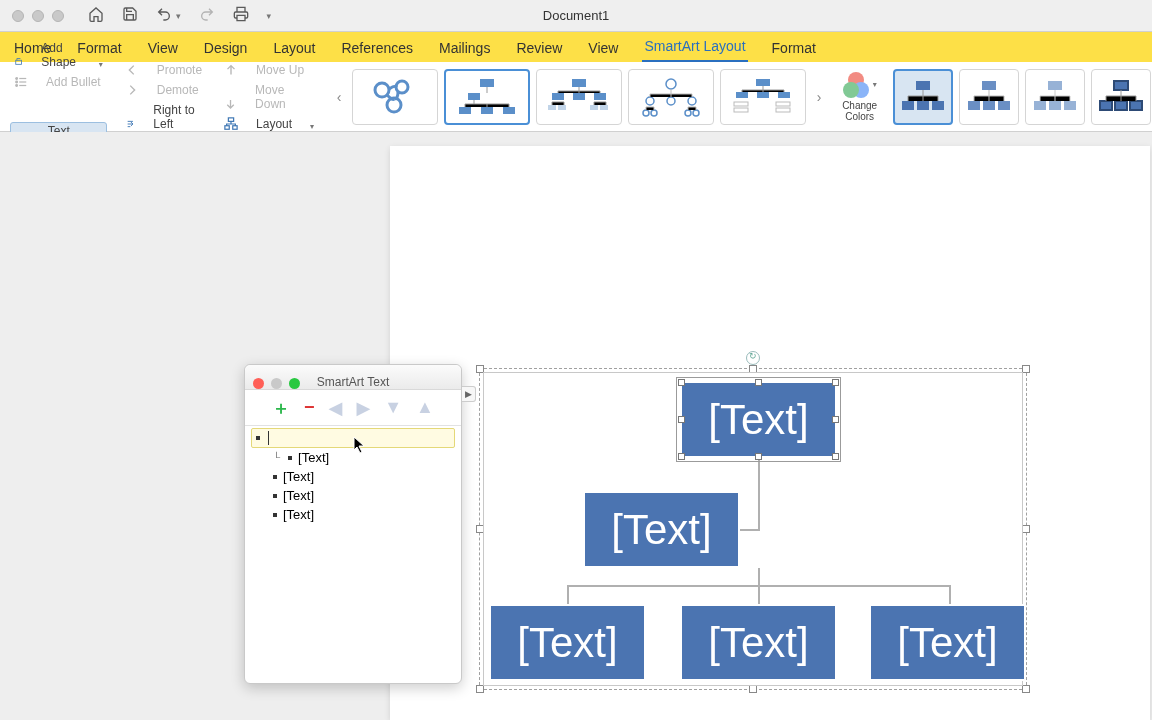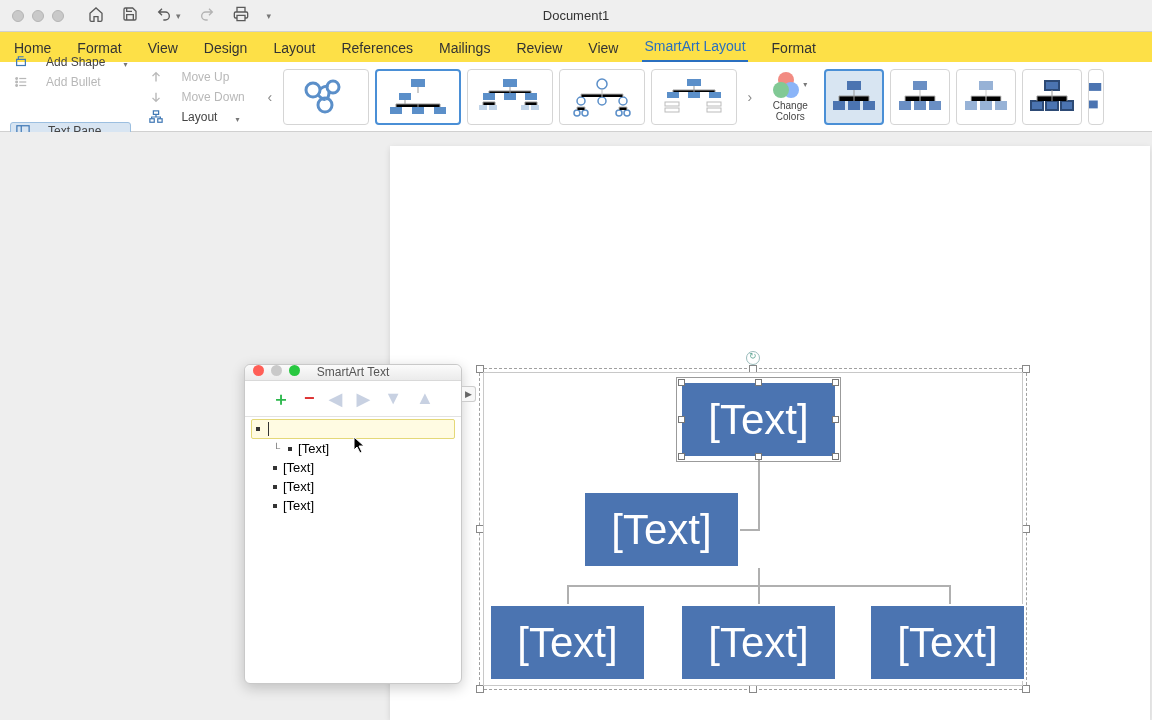--- a/index.html
+++ b/index.html
@@ -44,21 +44,21 @@
 .style-item { width: 60px; height: 56px; border: 1px solid #d5d5d5; border-radius: 4px; display:flex; align-items:center; justify-content:center; cursor:pointer; }
 .style-item.sel { background:#d8e5f2; border: 2px solid #4a8fd6; }
 .style-item svg { width: 48px; height: 40px; }
 
 
 .canvas { position: absolute; top: 132px; left: 0; right: 0; bottom: 0; background: #eeeeee; }
 .page { position: absolute; left: 390px; top: 14px; width: 760px; height: 574px; background: #fff; box-shadow: 0 2px 6px rgba(0,0,0,.12); }
 
 
 .panel { position: absolute; left: 244px; top: 232px; width: 218px; height: 320px; background: #fff; border: 1px solid #c9c9c9; border-radius: 6px; box-shadow: 0 4px 14px rgba(0,0,0,.2); }
-.panel-header { height: 16px; display: flex; align-items: flex-start; justify-content: center; background: linear-gradient(#fbfbfb,#ebebeb); border-radius: 6px 6px 0 0; font-size: 12px; color: #555; position: relative; border-bottom: 1px solid #d9d9d9; }
+.panel-header { height: 25px; display: flex; align-items: flex-end; justify-content: center; background: linear-gradient(#fbfbfb,#ebebeb); border-radius: 6px 6px 0 0; font-size: 12px; color: #555; position: relative; border-bottom: 1px solid #d9d9d9; }
 .panel-traffic { position:absolute; left:8px; display:flex; gap:7px; }
 .pt-dot { width:11px; height:11px; border-radius:50%; }
 .pt-dot.r { background:#ff5f57;} .pt-dot.y { background:#c9c9c9;} .pt-dot.g { background:#28c840;}
 .panel-toolbar { height: 36px; border-bottom: 1px solid #e2e2e2; display:flex; align-items:center; justify-content:center; gap:14px; }
 .panel-toolbar .ptbtn { font-size:18px; cursor:pointer; }
 .ptbtn.plus { color:#2db84d; font-weight:bold;}
 .ptbtn.minus { color:#d33; font-weight:bold;}
 .ptbtn.arrow { color:#c8d1e2; }
 
 .panel-list { padding: 2px 6px; font-size: 13px; }
@@ -175,20 +175,40 @@
     </div>
     <div class="rbtn toggled">
       <svg viewBox="0 0 16 16" stroke="#4078b5" fill="none" stroke-width="1.4">
           <rect x="1" y="2" width="14" height="12"></rect>
           <path d="M6 2v12"></path>
         </svg>
       <span>Text Pane</span>
     </div>
   </div>
 
+  <div class="rgroup">
+    <div class="rbtn disabled">
+      <svg viewBox="0 0 16 16" stroke="currentColor" fill="none" stroke-width="1.6">
+          <path d="M10 3l-5 5 5 5"></path>
+        </svg>
+      <span>Promote</span>
+    </div>
+    <div class="rbtn disabled">
+      <svg viewBox="0 0 16 16" stroke="currentColor" fill="none" stroke-width="1.6">
+          <path d="M6 3l5 5-5 5"></path>
+        </svg>
+      <span>Demote</span>
+    </div>
+    <div class="rbtn">
+      <svg viewBox="0 0 16 16" stroke="#4078b5" fill="none" stroke-width="1.4">
+          <path d="M4 4h8M4 8h8M12 8l-3 3M12 8l-3-3M4 12h4"></path>
+        </svg>
+      <span>Right to Left</span>
+    </div>
+  </div>
 
   <div class="rgroup">
     <div class="rbtn disabled">
       <svg viewBox="0 0 16 16" stroke="currentColor" fill="none" stroke-width="1.6">
           <path d="M8 13V3M4 7l4-4 4 4"></path>
         </svg>
       <span>Move Up</span>
     </div>
     <div class="rbtn disabled">
       <svg viewBox="0 0 16 16" stroke="currentColor" fill="none" stroke-width="1.6">

